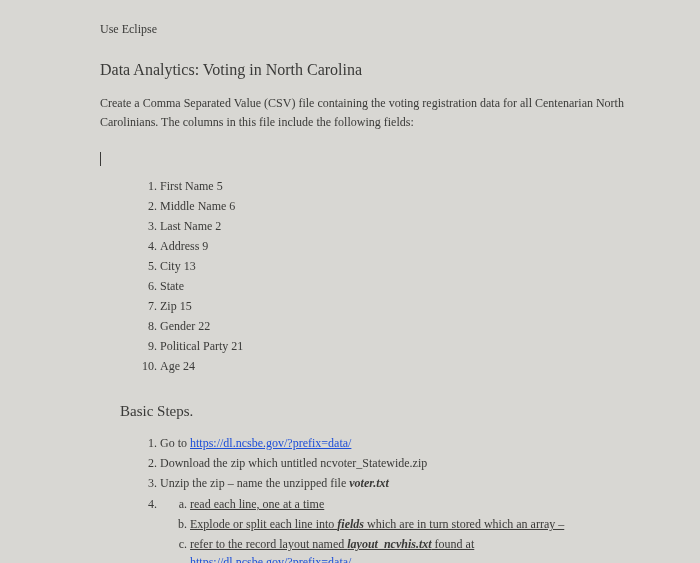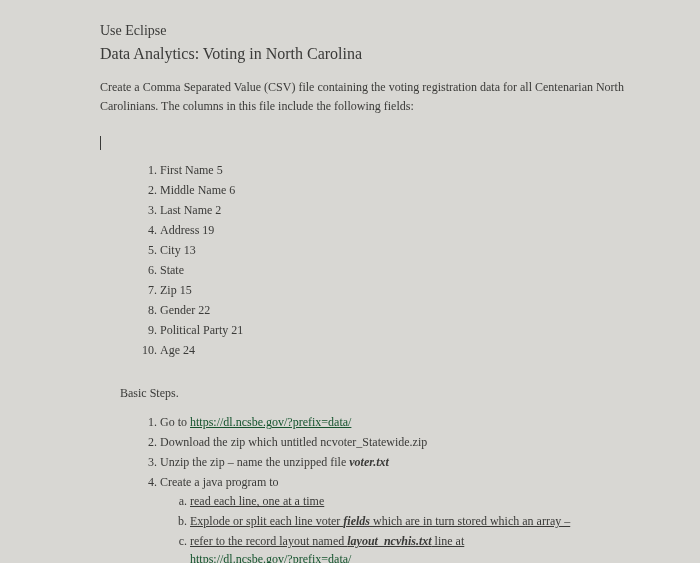--- a/index.html
+++ b/index.html
@@ -7,22 +7,22 @@
       width: 700px;
       height: 563px;
       background: #d8d7d3;
       font-family: Georgia, 'Times New Roman', serif;
       color: #3a3a38;
       padding: 20px 50px 20px 100px;
       font-size: 12px;
       line-height: 1.5;
     }
     .title {
-      font-size: 14px;
-      margin-bottom: 1px;
+      font-size: 12px;
+      margin-bottom: 20px;
     }
     .subtitle {
       font-size: 16px;
       margin-bottom: 12px;
     }
     .intro {
       font-size: 12px;
       margin-bottom: 20px;
       line-height: 1.6;
     }
@@ -37,42 +37,42 @@
     .fields-list {
       list-style: decimal;
       margin-left: 60px;
       margin-bottom: 24px;
       font-size: 12px;
     }
     .fields-list li {
       padding: 1px 0;
     }
     .section-title {
-      font-size: 12px;
+      font-size: 15px;
       margin-bottom: 10px;
       margin-left: 20px;
     }
     .steps-list {
       list-style: decimal;
       margin-left: 60px;
       font-size: 12px;
     }
     .steps-list li {
       padding: 1px 0;
     }
     .sub-steps {
       list-style: lower-alpha;
       margin-left: 30px;
     }
     .sub-steps li {
       padding: 1px 0;
       text-decoration: underline;
     }
     a.link {
-      color: #14532d;
+      color: #1d4ed8;
       text-decoration: underline;
     }
     .bold {
       font-weight: normal;
     }
     .bold-italic {
       font-weight: bold;
       font-style: italic;
     }
   </style>
@@ -83,21 +83,21 @@
 
 <div class="title">Use Eclipse</div>
 <div class="subtitle">Data Analytics: Voting in North Carolina</div>
 <div class="intro">Create a Comma Separated Value (CSV) file containing the voting registration data for all Centenarian North Carolinians. The columns in this file include the following fields:</div>
 <span class="cursor"></span>
 
 <ol class="fields-list">
   <li>First Name 5</li>
   <li>Middle Name 6</li>
   <li>Last Name 2</li>
-  <li>Address 19</li>
+  <li>Address 9</li>
   <li>City 13</li>
   <li>State</li>
   <li>Zip 15</li>
   <li>Gender 22</li>
   <li>Political Party 21</li>
   <li>Age 24</li>
 </ol>
 
 <div class="section-title">Basic Steps.</div>
 
@@ -105,28 +105,27 @@
   <li>
     <span>Go to </span><a class="link">https://dl.ncsbe.gov/?prefix=data/</a>
   </li>
   <li>
     <span>Download the zip which untitled </span><span class="bold">ncvoter_Statewide.zip</span>
   </li>
   <li>
     <span>Unzip the zip – name the unzipped file </span><span class="bold-italic">voter.txt</span>
   </li>
   <li>
-    <span>Create a java program to</span>
     <ol class="sub-steps">
       <li>read each line, one at a time</li>
       <li>
-        <span>Explode or split each line voter </span><span class="bold-italic">fields</span><span> which are in turn stored which an array –</span>
+        <span>Explode or split each line into </span><span class="bold-italic">fields</span><span> which are in turn stored which an array –</span>
       </li>
       <li>
-        <span>refer to the record layout named </span><span class="bold-italic">layout_ncvhis.txt</span><span> line at </span><br>
+        <span>refer to the record layout named </span><span class="bold-italic">layout_ncvhis.txt</span><span> found at </span><br>
         <a class="link">https://dl.ncsbe.gov/?prefix=data/</a>
       </li>
 
     </ol>
   </li>
 
 </ol>
 
 
 

